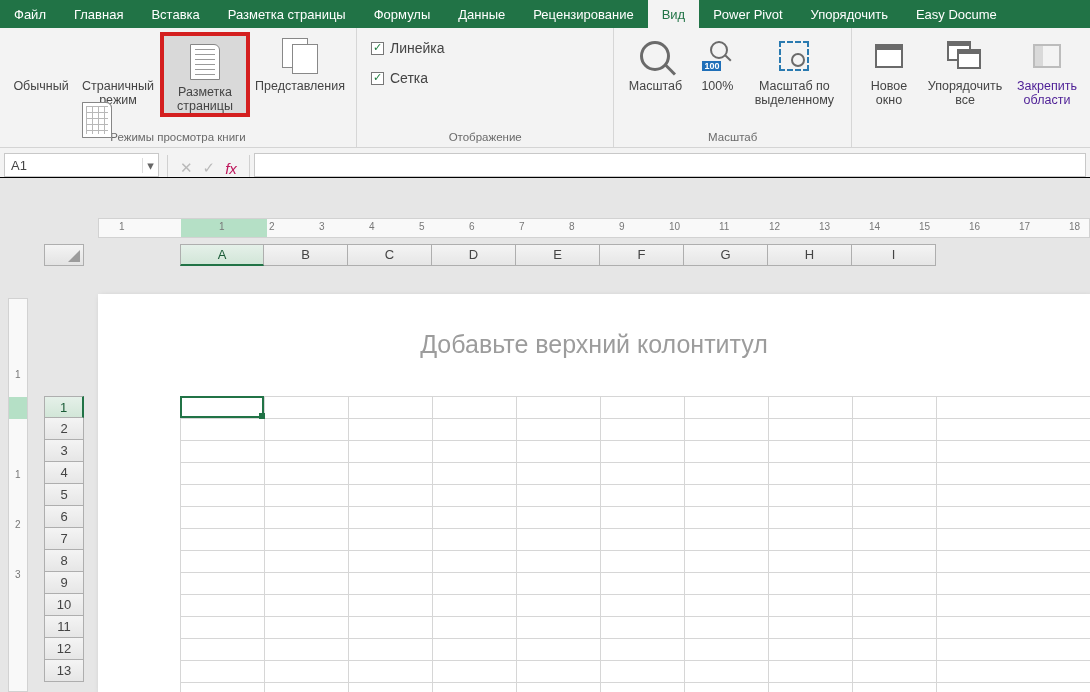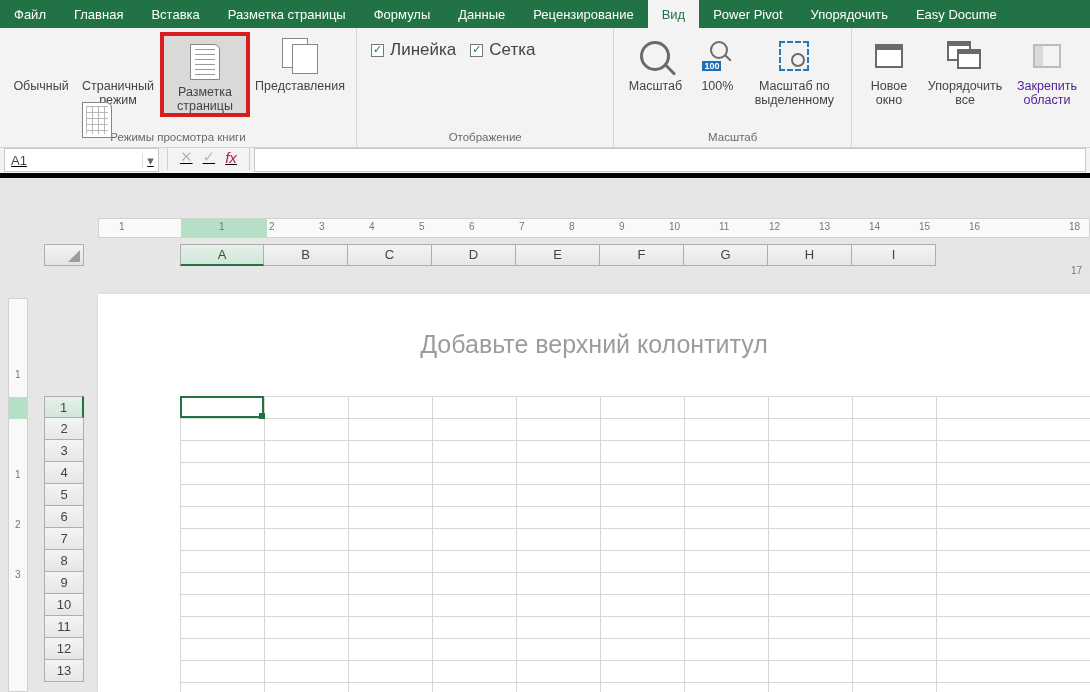--- a/index.html
+++ b/index.html
@@ -25,21 +25,21 @@
 .page-icon.grid::before { content:""; position:absolute; inset:3px; background:
  repeating-linear-gradient(#b8b8b8 0 1px, transparent 1px 6px),
  repeating-linear-gradient(90deg,#b8b8b8 0 1px, transparent 1px 6px); }
 .page-icon.lines::before { content:""; position:absolute; inset:4px; background:
  repeating-linear-gradient(#9a9a9a 0 1px, transparent 1px 5px); }
 .multi-page { position: relative; width: 36px; height: 36px; }
 .multi-page .p1, .multi-page .p2 { position: absolute; width: 26px; height: 30px; background:#fff; border:1px solid #888; }
 .multi-page .p1 { top:0; left:0; }
 .multi-page .p2 { top:6px; left:10px; }
 
-.check-col { display: flex; flex-direction: row; gap: 14px; padding: 8px 8px 0 8px; font-size: 17px; color:#444; }
+.check-col { display: flex; flex-direction: column; gap: 14px; padding: 8px 8px 0 8px; font-size: 14px; color:#444; }
 .check-item { display:flex; align-items:center; gap:6px; white-space:nowrap; cursor:pointer; }
 .chk { width:13px; height:13px; border:1px solid #777; background:#fff; display:inline-flex; align-items:center; justify-content:center; }
 .chk::after { content:"✓"; font-size:11px; color:#1a7a3b; line-height:1; position:relative; top:-1px; }
 
 .zoom-icon { width:30px; height:30px; border:3px solid #6a6a6a; border-radius:50%; position:relative; }
 .zoom-icon::after { content:""; position:absolute; width:14px; height:3px; background:#6a6a6a; transform:rotate(45deg); right:-10px; bottom:-3px; }
 .hundred-icon { width:30px; height:30px; position:relative; }
 .hundred-icon .mg { width:18px; height:18px; border:2px solid #6a6a6a; border-radius:50%; position:absolute; top:0; left:8px; }
 .hundred-icon .mg::after { content:""; position:absolute; width:8px; height:2px; background:#6a6a6a; transform:rotate(45deg); right:-6px; bottom:-2px; }
 .hundred-icon .tag { position:absolute; bottom:0; left:0; background:#1f6fb8; color:#fff; font-size:9px; padding:0 2px;font-weight:bold; }
@@ -48,21 +48,21 @@
 .window-icon { width:28px; height:24px; border:2px solid #6a6a6a; background:#fff; position:relative; }
 .window-icon::before { content:""; position:absolute; top:0; left:0; right:0; height:4px; background:#6a6a6a; }
 .windows-stack { position:relative; width:36px; height:30px; }
 .windows-stack .w1,.windows-stack .w2 { position:absolute; width:24px; height:20px; border:2px solid #6a6a6a; background:#fff; }
 .windows-stack .w1 { top:0; left:0; } .windows-stack .w2 { top:8px; left:10px; }
 .windows-stack .w1::before,.windows-stack .w2::before { content:""; position:absolute; top:0; left:0; right:0; height:3px; background:#6a6a6a; }
 .freeze-icon { width:28px; height:24px; border:2px solid #bcbcbc; position:relative; }
 .freeze-icon::before { content:""; position:absolute; top:0; left:0; width:8px; bottom:0; background:#d9d9d9; }
 
 
-.formula-row { background:#f3f3f3; height:30px; border-bottom:5px solid #000000; display:flex; align-items:flex-start;text-decoration:underline; }
+.formula-row { background:#f3f3f3; height:30px; border-bottom:1px solid #000000; display:flex; align-items:flex-end; }
 .name-box { width:155px; height:24px; margin:0 4px 0 4px; background:#fff; border:1px solid #c8c8c8; display:flex; align-items:center; font-size:13px; }
 .name-box .val { flex:1; padding:0 6px; color:#444; }
 .name-box .dd { width:16px; text-align:center; color:#666; border-left:1px solid #ddd; cursor:pointer; }
 .fx-area { display:flex; align-items:center; gap:10px; color:#b9b9b9; padding:0 8px; font-size:15px; }
 .fx-divider { width:1px; height:22px; background:#d0d0d0; margin:0 4px; }
 .fx-sym { font-style:italic; color:#be185d; }
 .formula-input { flex:1; height:24px; background:#fff; border:1px solid #c8c8c8; margin-right:4px; }
 
 
 .sheet-area { position:absolute; top:178px; left:0; right:0; bottom:0; background:#e6e6e6; overflow:hidden; }
@@ -257,21 +257,21 @@
         <div class="tick" style="left: 420px;">7</div>
         <div class="tick" style="left: 470px;">8</div>
         <div class="tick" style="left: 520px;">9</div>
         <div class="tick" style="left: 570px;">10</div>
         <div class="tick" style="left: 620px;">11</div>
         <div class="tick" style="left: 670px;">12</div>
         <div class="tick" style="left: 720px;">13</div>
         <div class="tick" style="left: 770px;">14</div>
         <div class="tick" style="left: 820px;">15</div>
         <div class="tick" style="left: 870px;">16</div>
-        <div class="tick" style="left: 972px; margin-top: 44px;">17</div>
+        <div class="tick" style="left: 920px;">17</div>
         <div class="tick" style="left: 970px;">18</div>
       </div>
   </div>
 
   <div class="col-headers">
     <div class="ch-corner"></div>
     <div class="margin-gap"></div>
     <div id="col-headers-inner" style="display:flex">
         <div class="ch first sel">A</div>
         <div class="ch">B</div>

